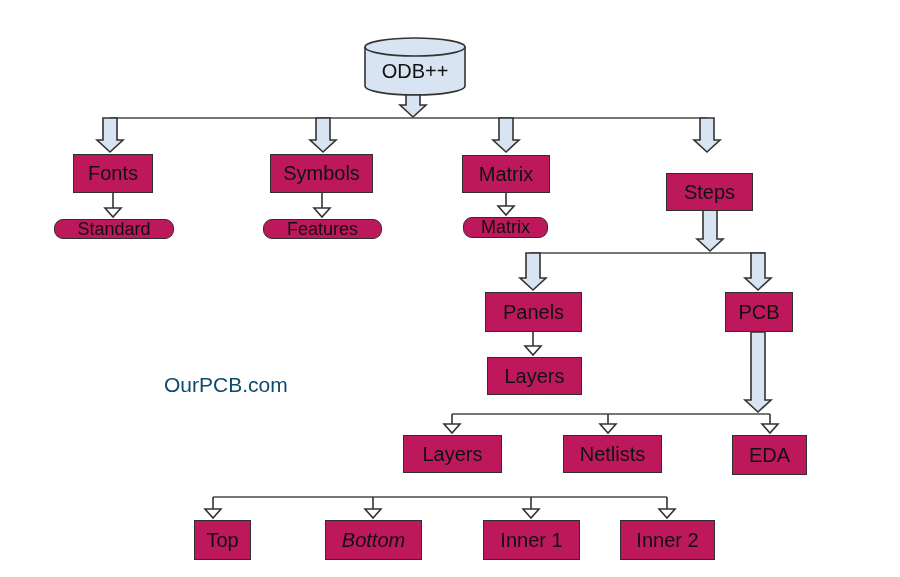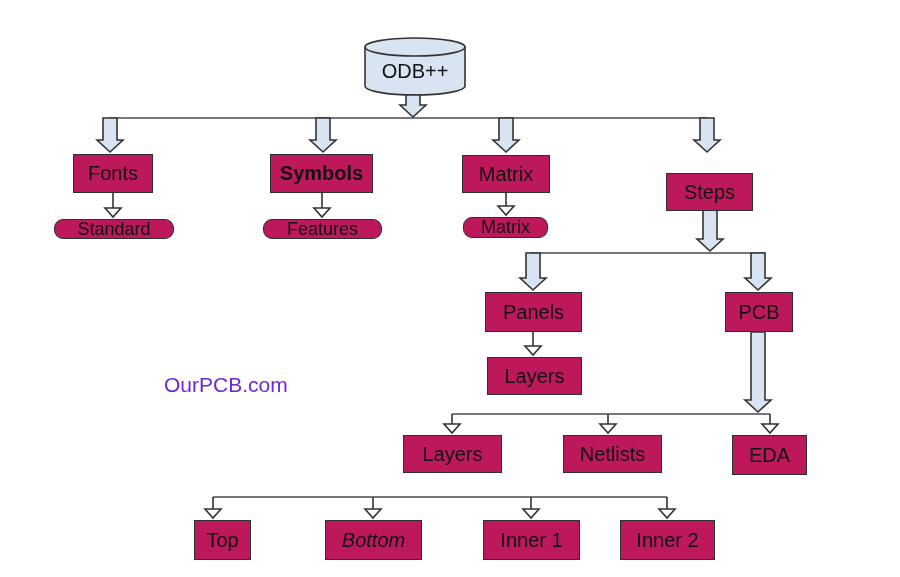--- a/index.html
+++ b/index.html
@@ -16,25 +16,25 @@
   .box{
     position:absolute;background:#be185d;border:1.6px solid #2f2f2f;
     display:flex;align-items:center;justify-content:center;
     font-size:20px;box-sizing:border-box;white-space:nowrap;
   }
   .pill{border-radius:9px;font-size:18px;}
   .cyl-label{
     position:absolute;left:365px;top:56px;width:100px;height:30px;
     display:flex;align-items:center;justify-content:center;font-size:20px;
   }
-  .watermark{position:absolute;left:164px;top:373px;font-size:21px;color:#6d28d9;}
+  .watermark{position:absolute;left:164px;top:373px;font-size:21px;color:#0c4a6e;}
 
   
   #n-fonts   {left:73px;  top:154px; width:80px;  height:39px;}
-  #n-symbols {left:270px; top:154px; width:103px; height:39px;font-weight:bold;}
+  #n-symbols {left:270px; top:154px; width:103px; height:39px;}
   #n-matrix  {left:462px; top:155px; width:88px;  height:38px;}
   #n-steps   {left:666px; top:173px; width:87px;  height:38px;}
   #n-standard{left:54px;  top:219px; width:120px; height:20px;}
   #n-features{left:263px; top:219px; width:119px; height:20px;}
   #n-matrix2 {left:463px; top:217px; width:85px;  height:21px;}
   #n-panels  {left:485px; top:292px; width:97px;  height:40px;text-align:center;}
   #n-pcb     {left:725px; top:292px; width:68px;  height:40px;}
   #n-layersp {left:487px; top:357px; width:95px;  height:38px;}
   #n-layers  {left:403px; top:435px; width:99px;  height:38px;}
   #n-netlists{left:563px; top:435px; width:99px;  height:38px;}

